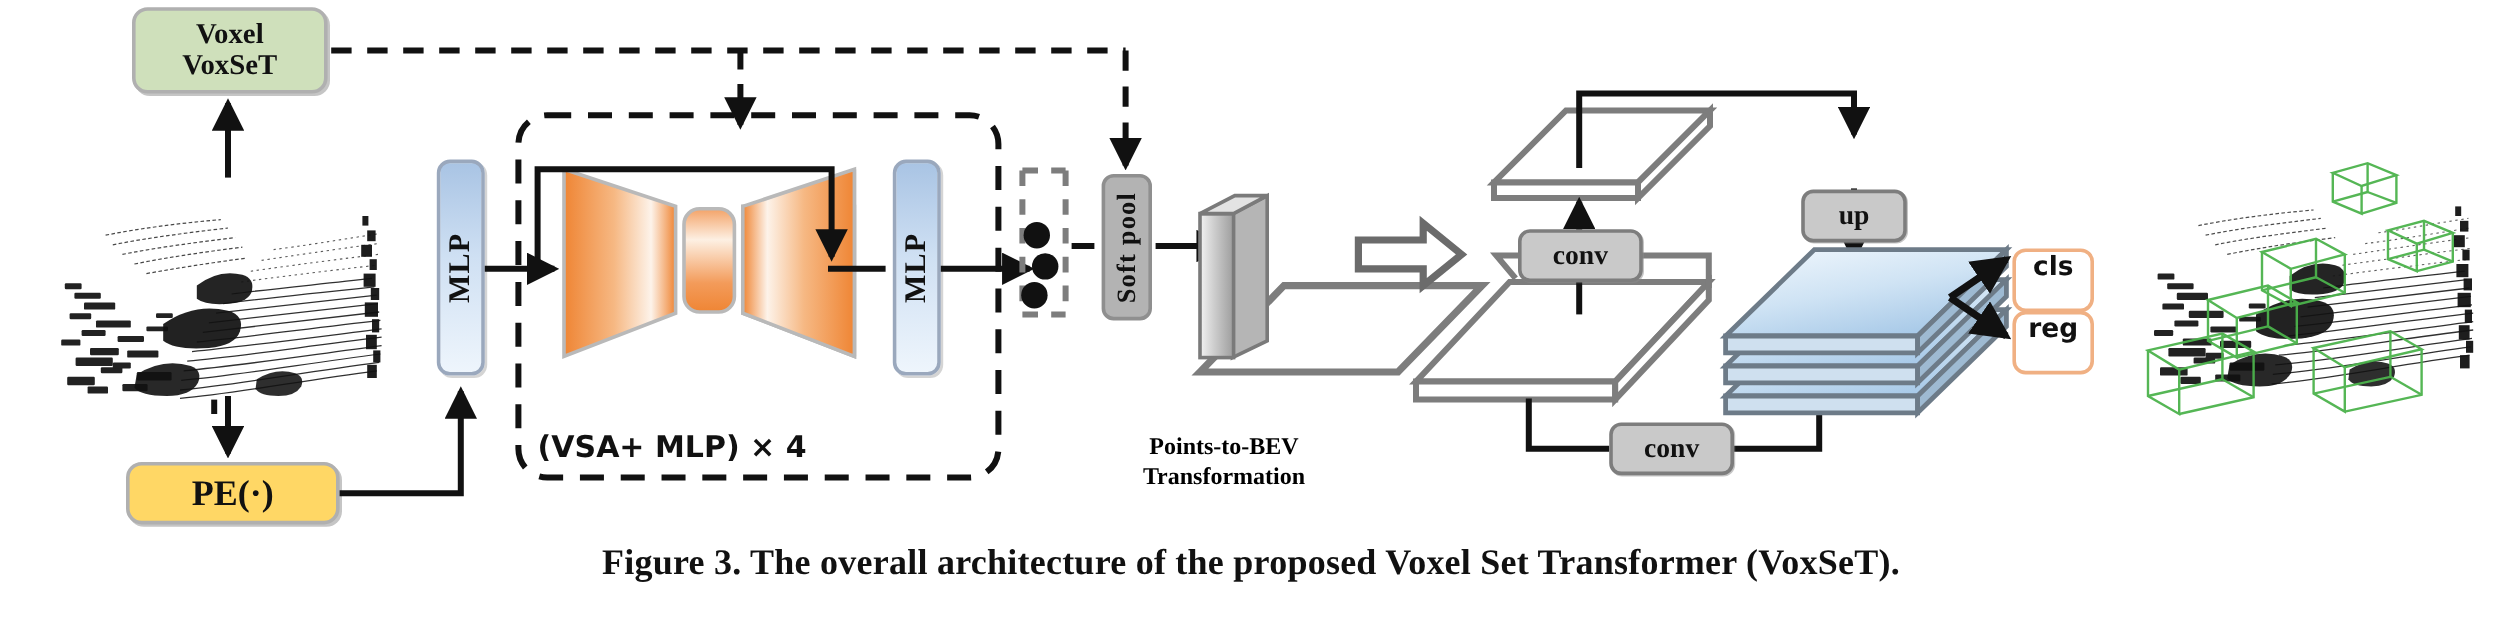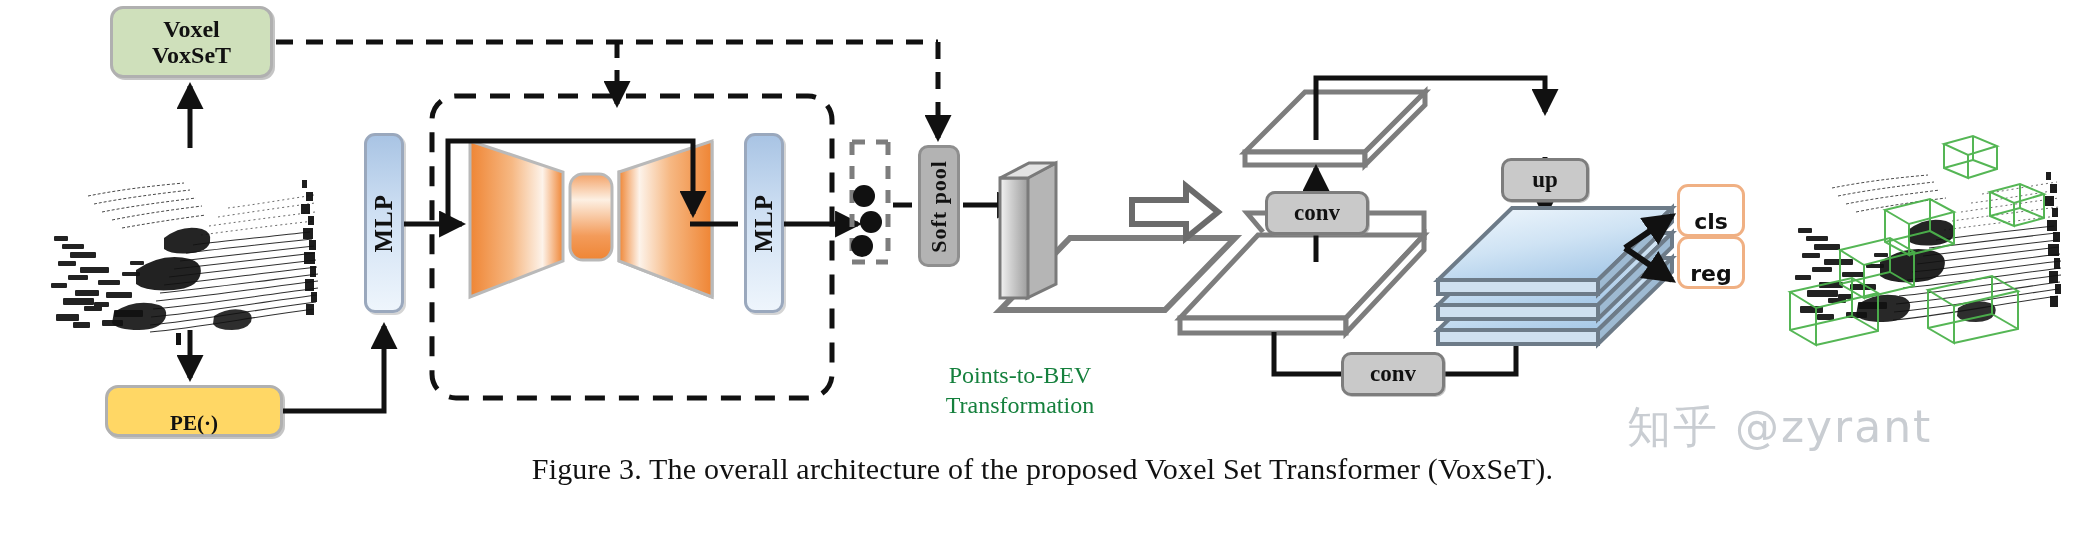--- a/index.html
+++ b/index.html
@@ -2,21 +2,21 @@
 <html><head>
 <meta charset="utf-8">
 <style>
   html,body{margin:0;padding:0;background:#ffffff;}
   body{width:2085px;height:536px;font-family:"Liberation Serif",serif;}
   #root{position:relative;width:2085px;height:536px;overflow:hidden;background:#fff;}
   .abs{position:absolute;}
   svg{display:block;}
   .figcap{
     position:absolute;left:0;top:452px;width:2085px;text-align:center;
-    font-family:"Liberation Serif",serif;font-size:30px;color:#111;letter-spacing:0.2px;
+    font-family:"Liberation Serif",serif;font-size:30px;color:#111;letter-spacing:0.2px;font-weight:bold;
   }
   .wm{
     position:absolute;left:1627px;top:398px;
     font-family:"DejaVu Sans",sans-serif;font-size:44px;font-weight:400;
     color:#c9cdd2;letter-spacing:2px;white-space:nowrap;user-select:none;
   }
   .boxlabel{
     display:flex;align-items:center;justify-content:center;
     width:100%;height:100%;text-align:center;line-height:1.1;
   }
@@ -26,21 +26,21 @@
     background:#cfe0bb;border:3px solid #b0b0b0;box-sizing:border-box;
     box-shadow:2px 2px 0 rgba(150,150,150,.55);
   }
   .vi-box .boxlabel{font-family:"Liberation Serif",serif;font-weight:bold;font-size:24px;color:#111;}
   
   .pe-box{
     left:105px;top:385px;width:178px;height:52px;border-radius:13px;
     background:#ffd765;border:3px solid #b0b0b0;box-sizing:border-box;
     box-shadow:2px 2px 0 rgba(150,150,150,.55);
   }
-  .pe-box .boxlabel{font-family:"Liberation Serif",serif;font-weight:bold;font-size:21px;color:#111;margin-top:13px;}
+  .pe-box .boxlabel{font-family:"Liberation Serif",serif;font-weight:bold;font-size:30px;color:#111;}
   
   .mlp-box{
     width:40px;height:180px;border-radius:11px;
     border:3px solid #9aa8bd;box-sizing:border-box;
     background:linear-gradient(to bottom,#a9c4e4 0%,#cfe0f3 45%,#eef5fc 100%);
     box-shadow:2px 2px 0 rgba(160,160,160,.45);
   }
   .mlp-box .vt{
     width:100%;height:100%;display:flex;align-items:center;justify-content:center;
   }
@@ -59,31 +59,31 @@
   .pill{
     border-radius:10px;background:#c9c9c9;border:3px solid #7d7d7d;box-sizing:border-box;
     display:flex;align-items:center;justify-content:center;
     font-family:"Liberation Serif",serif;font-weight:bold;font-size:23px;color:#111;
     box-shadow:1px 1px 0 rgba(140,140,140,.5);
   }
   
   .out-box{
     width:68px;height:53px;border-radius:11px;background:#ffffff;
     border:3px solid #f0b083;box-sizing:border-box;
-    display:flex;align-items:flex-end;justify-content:center;
-    font-family:"DejaVu Sans",sans-serif;font-weight:bold;font-size:22px;color:#111;
+    display:flex;align-items:flex-start;justify-content:center;
+    font-family:"DejaVu Sans",sans-serif;font-weight:bold;font-size:22px;color:#111;margin-top:23px;
   }
   .vsa-caption{
     position:absolute;left:448px;top:358px;
     font-family:"DejaVu Sans",sans-serif;font-weight:bold;font-size:25px;color:#111;
     white-space:nowrap;
   }
   .sec-label{
     position:absolute;text-align:center;
-    font-family:"Liberation Serif",serif;font-weight:normal;font-size:24px;color:#15803d;
+    font-family:"Liberation Serif",serif;font-weight:bold;font-size:20px;color:#000000;
     line-height:1.25;white-space:nowrap;
   }
 </style>
 </head>
 <body>
 
 <div id="root">
 
   <div class="abs" style="left:18px;top:140px;width:320px;height:205px;">
     <svg width="320" height="205" viewBox="0 0 320 205">
@@ -488,23 +488,23 @@
     <span>up</span>
   </div>
 
   <div class="abs out-box" style="left:1677px;top:184px;">
     <span>cls</span>
   </div>
   <div class="abs out-box" style="left:1677px;top:236px;">
     <span>reg</span>
   </div>
 
+  <div class="vsa-caption">(VSA+ MLP) × 4</div>
 
   <div class="sec-label" style="left:905px;top:360px;width:230px;">
     <span>Points-to-BEV</span><br>
     <span>Transformation</span>
   </div>
 
 
   <div class="figcap">Figure 3. The overall architecture of the proposed Voxel Set Transformer (VoxSeT).</div>
-  <div class="wm">知乎 @zyrant</div>
 
 </div>
 
 </body></html>

